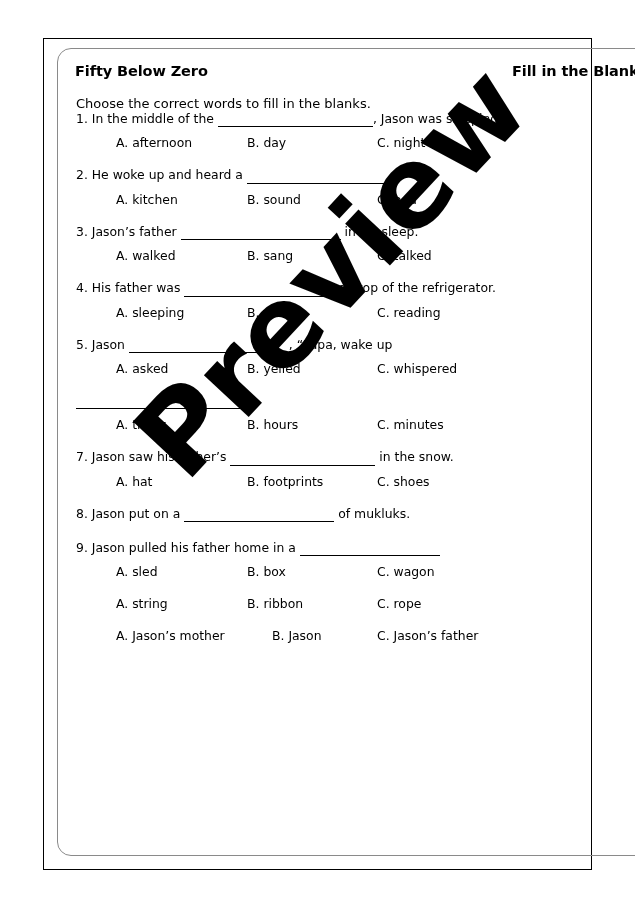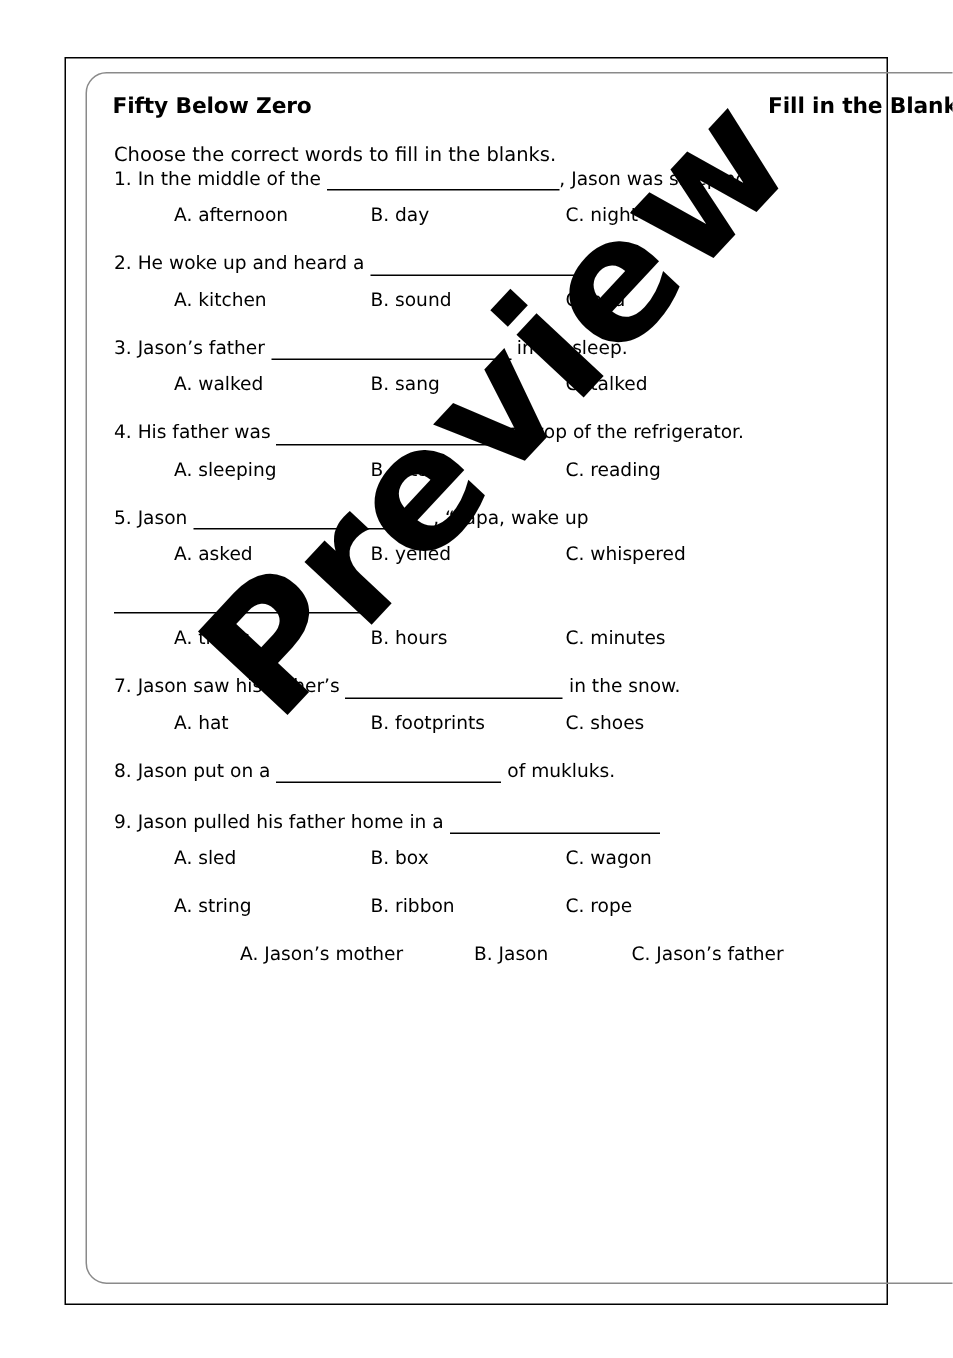--- a/index.html
+++ b/index.html
@@ -100,21 +100,21 @@
     box-sizing: border-box;
   }
   .option {
     white-space: nowrap;
   }
   .opt-a { width: 131px; flex: 0 0 131px; }
   .opt-b { width: 130px; flex: 0 0 130px; }
   .opt-c { flex: 0 0 auto; }
 
   
-  .options-row.wide .opt-a { width: 156px; flex: 0 0 156px; margin-left: 44px; }
+  .options-row.wide .opt-a { width: 156px; flex: 0 0 156px; }
   .options-row.wide .opt-b { width: 105px; flex: 0 0 105px; }
 
   
   .watermark {
     position: absolute;
     left: 0;
     top: 0;
     width: 635px;
     height: 905px;
     pointer-events: none;

